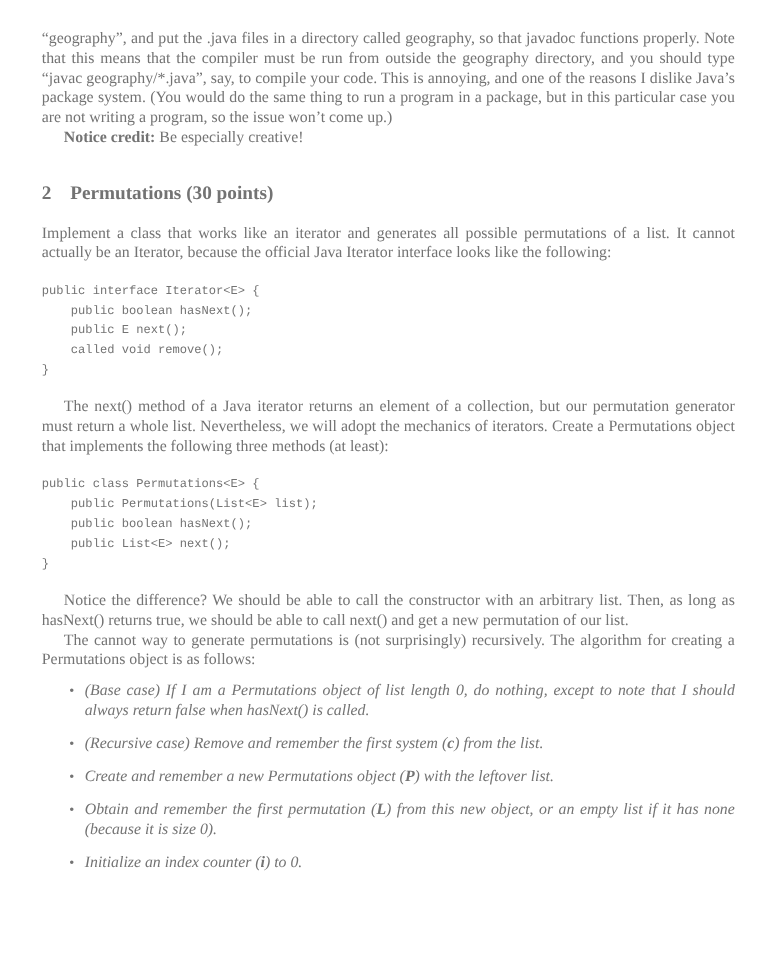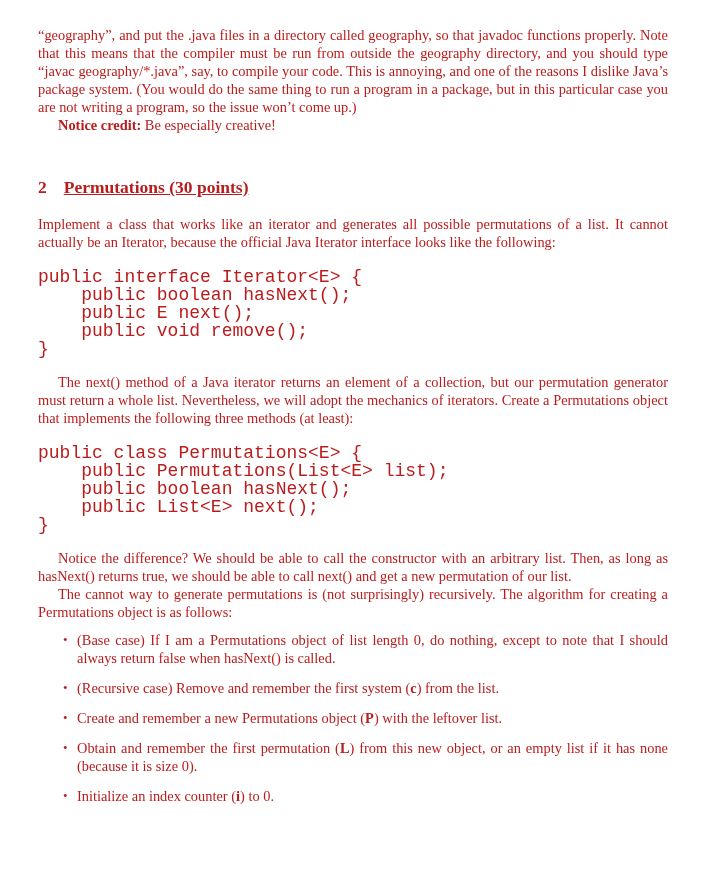--- a/index.html
+++ b/index.html
@@ -6,51 +6,50 @@
     margin: 0;
     padding: 0;
     background: #ffffff;
   }
   .page {
     position: relative;
     width: 709px;
     height: 869px;
     box-sizing: border-box;
     background: #ffffff;
-    color: #b91c1c;
+    color: #737373;
     padding: 26px 41px 0 38px;
     font-family: "Liberation Serif", "DejaVu Serif", serif;
     font-size: 14.4px;
     line-height: 18px;
     overflow: hidden;
   }
   .para {
     margin: 0;
     text-align: justify;
   }
   .indent {
     text-indent: 20px;
   }
   .run-b { font-weight: bold; }
   .run-i { }
   .section-heading {
-    margin: 41px 0 16px 0;
+    margin: 29px 0 16px 0;
     font-size: 17.5px;
     line-height: 24px;
     font-weight: bold;
-    text-decoration: underline;
   }
   .sec-num {
     display: inline-block;
     margin-right: 17px;
   }
   .code {
     margin: 17px 0 15px 0;
     font-family: "Liberation Mono", "DejaVu Sans Mono", monospace;
-    font-size: 18px;
+    font-size: 11px;
     line-height: 18px;
     font-weight: normal;
   }
   .code-line {
     white-space: pre;
   }
   .bullets {
     margin-top: 10px;
   }
   .bullet-item {
@@ -59,20 +58,21 @@
     margin-bottom: 12px;
   }
   .dot {
     flex: none;
     width: 14px;
     font-size: 13px;
   }
   .bullet-text {
     flex: 1;
     text-align: justify;
+    font-style: italic;
   }
 </style>
 </head>
 <body>
 
 <div class="page">
 
   <p class="para"><span>“geography”, and put the .java files in a directory called geography, so that javadoc functions properly. Note that this means that the compiler must be run from outside the geography directory, and you should type “javac geography/*.java”, say, to compile your code. This is annoying, and one of the reasons I dislike Java’s package system. (You would do the same thing to run a program in a package, but in this particular case you are not writing a program, so the issue won’t come up.)</span></p>
 
 
@@ -81,21 +81,21 @@
   <div class="section-heading">
     <span class="sec-num">2</span><span>Permutations (30 points)</span>
   </div>
 
   <p class="para"><span>Implement a class that works like an iterator and generates all possible permutations of a list. It cannot actually </span><span class="run-i">be</span><span> an Iterator, because the official Java Iterator interface looks like the following:</span></p>
 
   <div class="code">
     <div class="code-line">public interface Iterator&lt;E&gt; {</div>
     <div class="code-line">    public boolean hasNext();</div>
     <div class="code-line">    public E next();</div>
-    <div class="code-line">    public void remove();</div>
+    <div class="code-line">    called void remove();</div>
     <div class="code-line">}</div>
   </div>
 
   <p class="para indent"><span>The next() method of a Java iterator returns an element of a collection, but our permutation generator must return a whole list. Nevertheless, we will adopt the mechanics of iterators. Create a Permutations object that implements the following three methods (at least):</span></p>
 
   <div class="code">
     <div class="code-line">public class Permutations&lt;E&gt; {</div>
     <div class="code-line">    public Permutations(List&lt;E&gt; list);</div>
     <div class="code-line">    public boolean hasNext();</div>
     <div class="code-line">    public List&lt;E&gt; next();</div>

